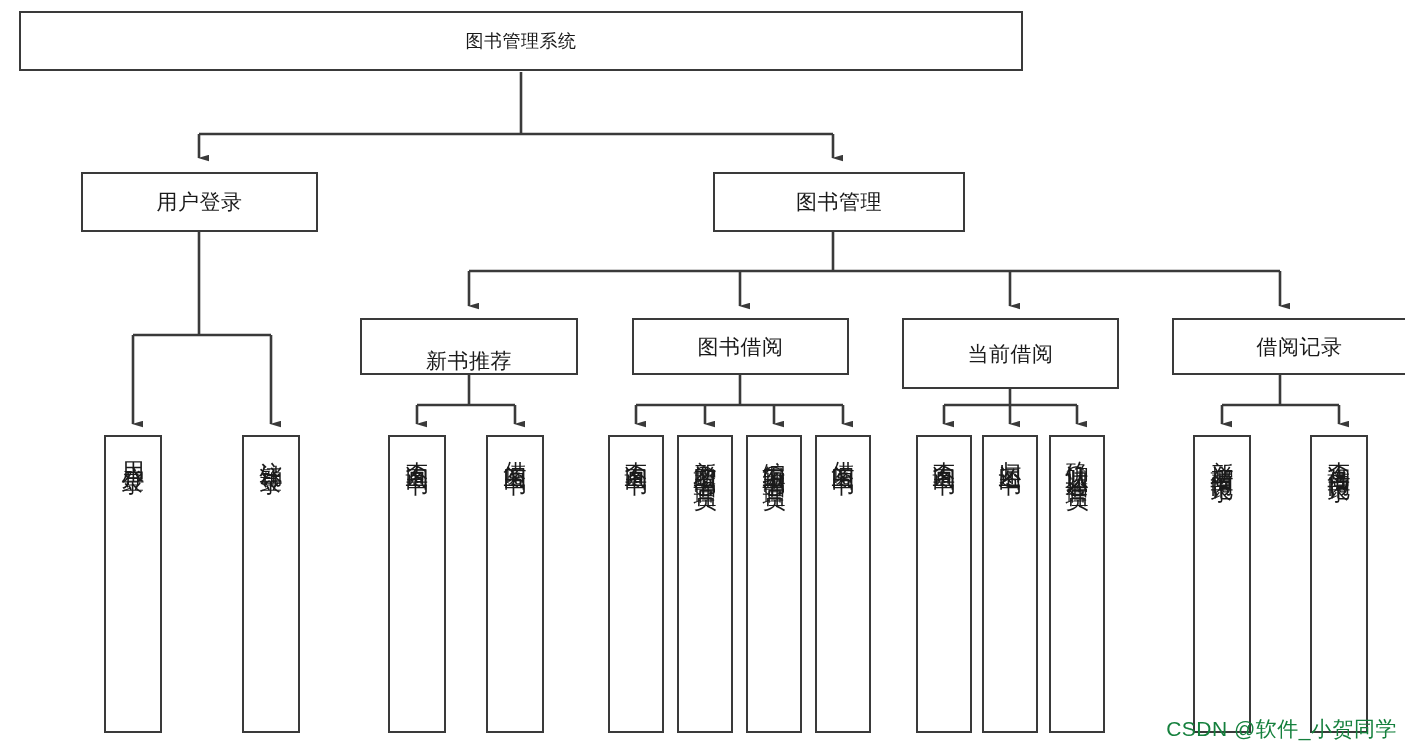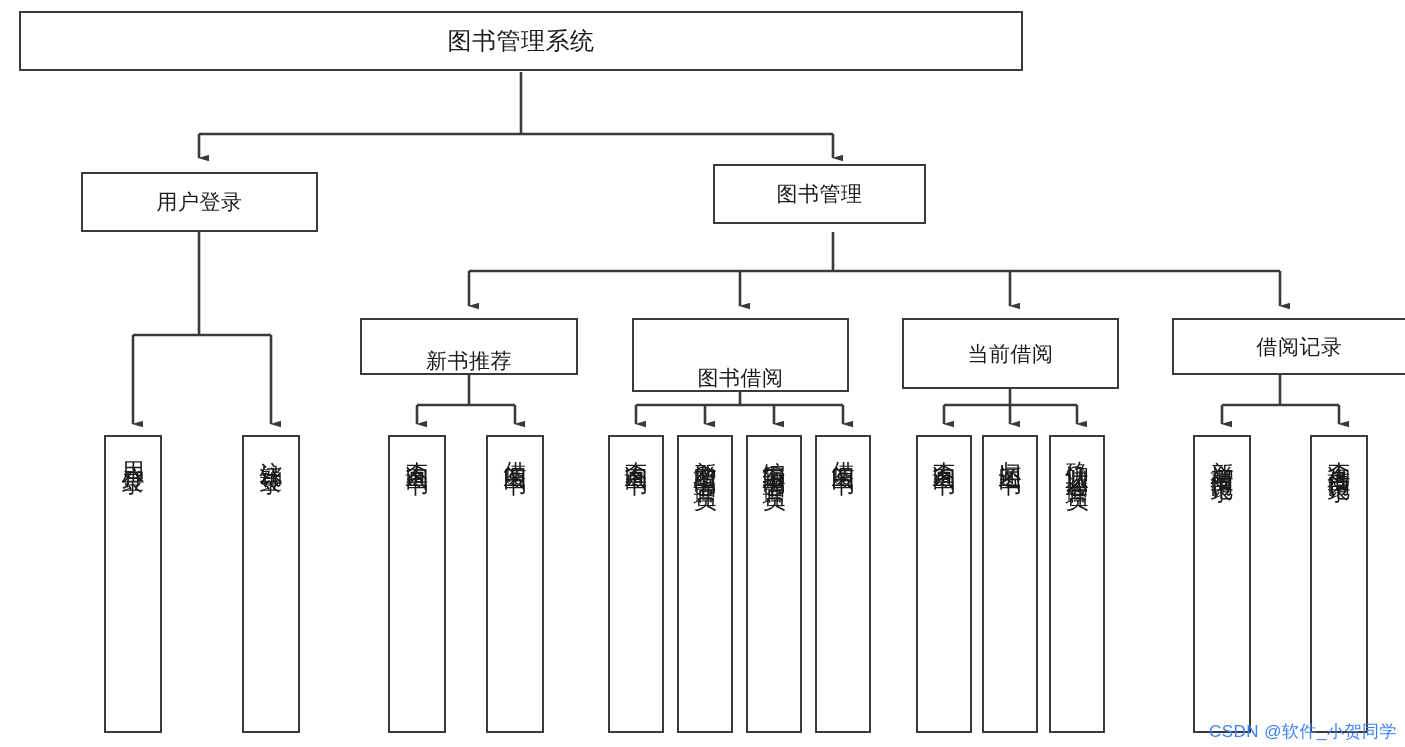--- a/index.html
+++ b/index.html
@@ -40,40 +40,40 @@
   .node-label {
     display: block;
     text-align: center;
     line-height: 1.12;
     white-space: nowrap;
   }
   .horiz .node-label {
     font-size: 21px;
     letter-spacing: 0.5px;
   }
-  .node.root .node-label { font-size: 24px; }
+  .node.root .node-label { font-size: 18px; }
   .vert {
     align-items: flex-start;
     justify-content: center;
     padding-top: 6px;
   }
   .vert .node-label {
     writing-mode: vertical-rl;
     text-orientation: upright;
     font-size: 23px;
     letter-spacing: 4px;
     line-height: 1;
     white-space: pre;
   }
   .watermark {
     position: absolute;
     right: 8px;
     bottom: 4px;
-    font-size: 17px;
-    color: #3b82f6;
+    font-size: 21px;
+    color: #15803d;
     letter-spacing: 0.5px;
     user-select: none;
     white-space: nowrap;
   }
 </style>
 </head>
 <body>
 
 <div id="diagram-root">
 
@@ -127,28 +127,28 @@
     </g>
   </svg>
 
   <div class="node root horiz" style="left:19px; top:11px; width:1004px; height:60px;">
     <span class="node-label">图书管理系统</span>
   </div>
 
   <div class="node horiz" style="left:81px; top:172px; width:237px; height:60px;">
     <span class="node-label">用户登录</span>
   </div>
-  <div class="node horiz" style="left:713px; top:164px; width:213px; height:60px;">
+  <div class="node horiz" style="left:713px; top:172px; width:252px; height:60px;">
     <span class="node-label">图书管理</span>
   </div>
 
   <div class="node horiz" style="left:360px; top:318px; width:218px; height:57px;align-items:flex-end;">
     <span class="node-label">新书推荐</span>
   </div>
-  <div class="node horiz" style="left:632px; top:318px; width:217px; height:74px;align-items:flex-end;">
+  <div class="node horiz" style="left:632px; top:318px; width:217px; height:57px;">
     <span class="node-label">图书借阅</span>
   </div>
   <div class="node horiz" style="left:902px; top:318px; width:217px; height:71px;">
     <span class="node-label">当前借阅</span>
   </div>
   <div class="node horiz" style="left:1172px; top:318px; width:255px; height:57px;">
     <span class="node-label">借阅记录</span>
   </div>
 
   <div class="node vert" style="left:104px; top:435px; width:58px; height:298px;">

